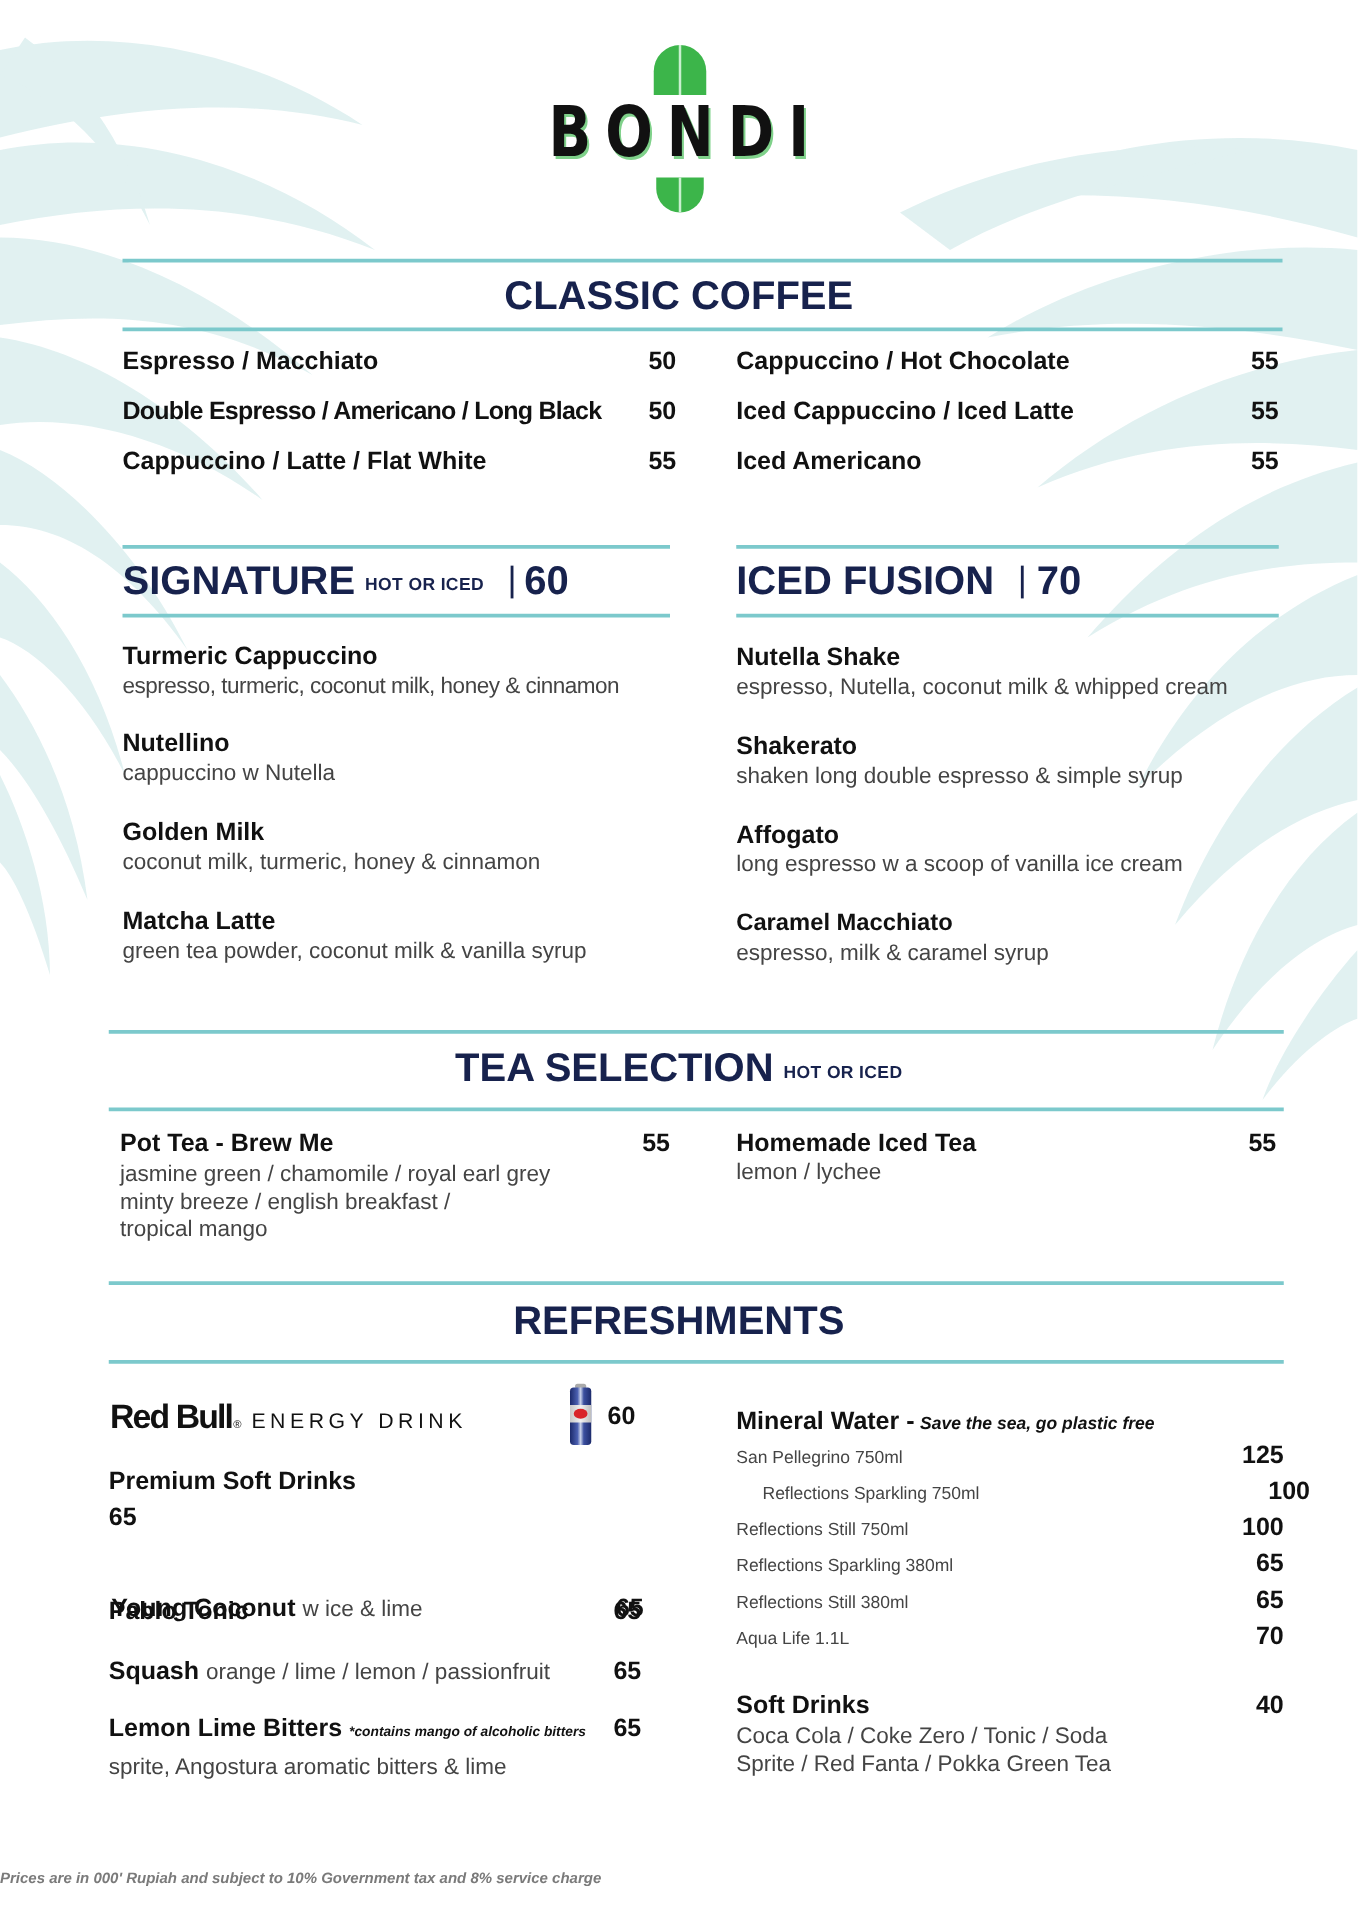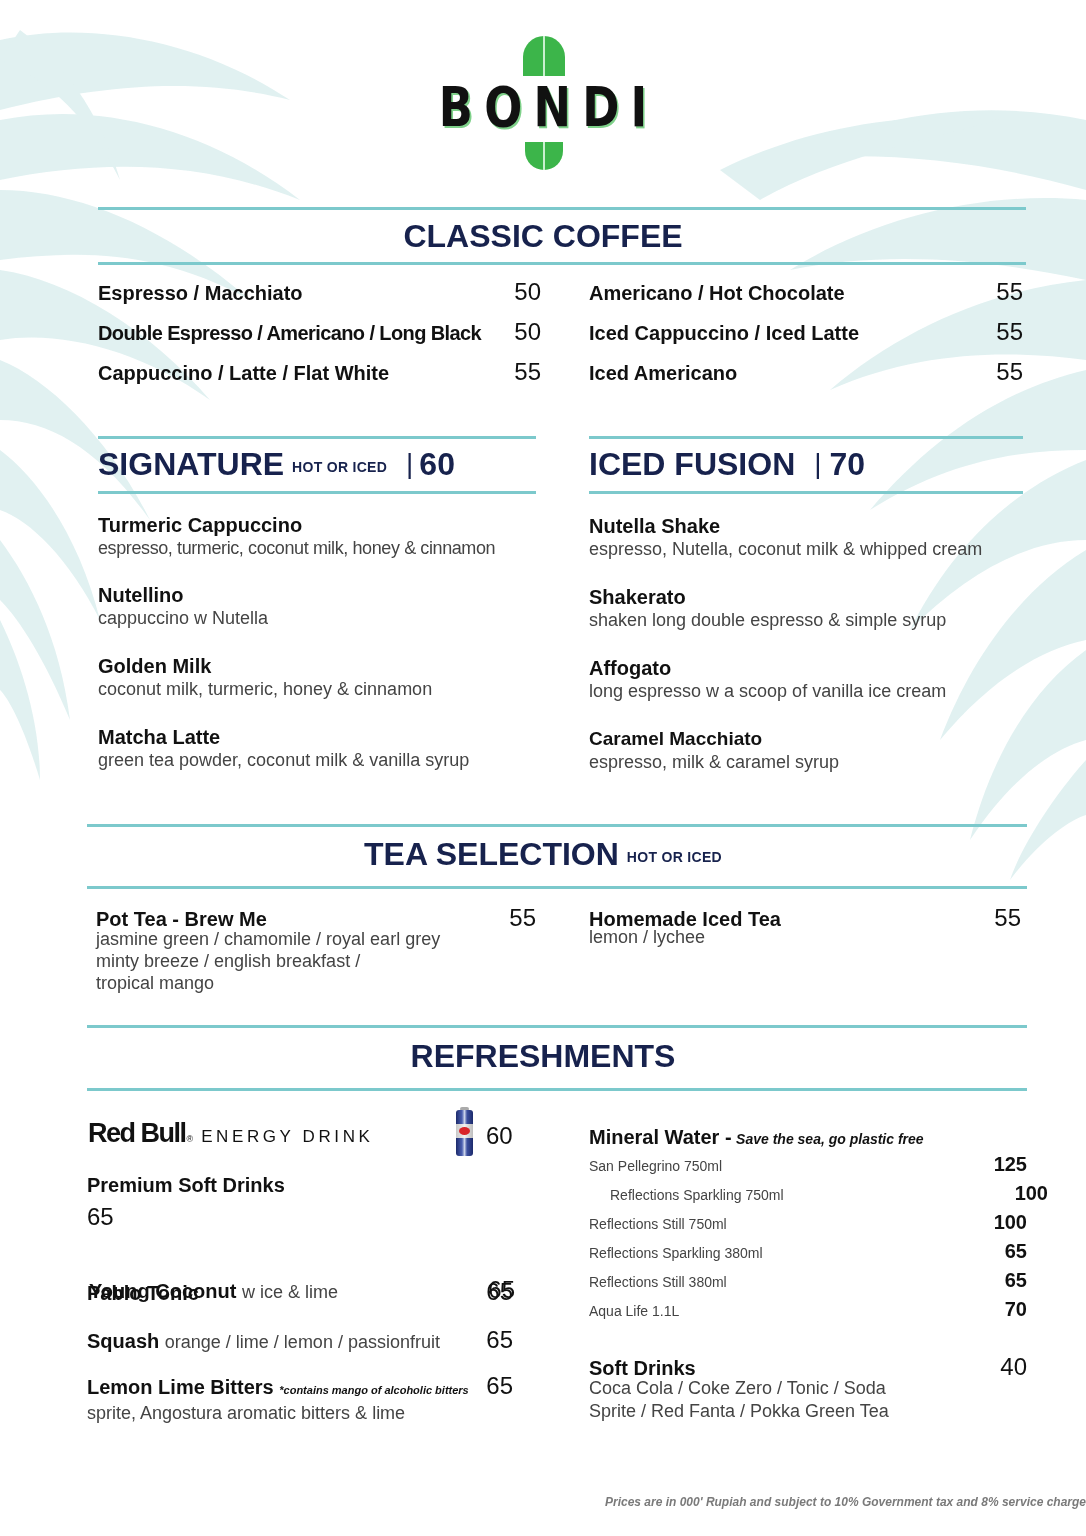--- a/index.html
+++ b/index.html
@@ -17,21 +17,21 @@
   .logo .surf-line { position: absolute; left: 543px; width: 2px; background: #c9f0cf; }
   .logo .word { position: absolute; left: 0; top: 40px; width: 1086px; text-align: center; font-family: "DejaVu Sans", sans-serif; font-weight: bold; font-size: 56px; letter-spacing: 14px; padding-left: 14px; color: #111; text-shadow: 2px 2px 0 #7fd18a; transform: scaleX(0.8); transform-origin: center; line-height: 66px; }
 
   
   .rule { position: absolute; height: 3px; background: #7cc9cc; }
 
   .section-title { position: absolute; color: #17224d; font-weight: bold; font-family: "Liberation Sans", sans-serif; white-space: nowrap; }
   .section-title .sub { font-size: 14px; letter-spacing: 0.3px; margin-left: 8px; vertical-align: 3px; }
 
   .row { position: absolute; display: flex; justify-content: space-between; align-items: baseline; font-weight: bold; font-size: 20px; white-space: nowrap; }
-  .price { font-weight: normal; font-size: 24px; }
+  .price { font-weight: bold; font-size: 20px; }
 
   .item { position: absolute; }
   .item .name { font-weight: bold; font-size: 20px; line-height: 24px; }
   .item .desc { font-size: 18px; color: #444; line-height: 22px; font-weight: normal; }
 
   .light { font-weight: normal; color: #444; }
   .small { font-size: 16px; letter-spacing: -0.6px; }
   .tiny-italic { font-style: italic; font-size: 11px; font-weight: bold; }
 
   .redbull { position: absolute; left: 88px; top: 1118px; display: flex; align-items: baseline; }
@@ -41,21 +41,21 @@
 
   .can { position: absolute; left: 456px; top: 1110px; width: 17px; height: 46px; border-radius: 3px; background: linear-gradient(90deg,#1c2a6b 0%,#4a5fb0 35%,#c9d2ea 50%,#3b4f9f 65%,#1c2a6b 100%); overflow: hidden; }
   .can::before { content: ""; position: absolute; left: 0; right: 0; top: 14px; height: 14px; background: linear-gradient(90deg,#c8c8c8,#f1f1f1,#bdbdbd); }
   .can::after { content: ""; position: absolute; left: 3px; right: 3px; top: 17px; height: 8px; background: #d9252a; border-radius: 50%; }
   .can-top { position: absolute; left: 460px; top: 1107px; width: 9px; height: 4px; background: #aaa; border-radius: 2px; }
 
   .water-row { position: absolute; left: 589px; width: 438px; display: flex; justify-content: space-between; align-items: baseline; }
   .water-row .wn { font-size: 14px; color: #444; }
   .water-row .wp { font-size: 20px; font-weight: bold; }
 
-  .footer { position: absolute; left: 0; width: 1086px; top: 1495px; text-align: right; font-size: 12px; font-style: italic; font-weight: bold; color: #7a7a7a; }
+  .footer { position: absolute; left: 0; width: 1086px; top: 1495px; text-align: left; font-size: 12px; font-style: italic; font-weight: bold; color: #7a7a7a; }
 </style>
 </head>
 <body>
 
 <svg class="leaves" width="1086" height="1536" viewBox="0 0 1086 1536">
   <g fill="#dcefef" opacity="0.85">
 
     <path d="M0,40 C90,20 200,40 290,100 C210,80 120,80 0,110 Z"></path>
     <path d="M0,120 C100,100 210,130 300,200 C200,160 100,160 0,180 Z"></path>
     <path d="M0,190 C80,190 170,230 250,300 C160,250 80,250 0,260 Z"></path>
@@ -99,21 +99,21 @@
   <div class="row" style="left:98px;top:318px;width:443px;letter-spacing:-0.6px;">
     <span>Double Espresso / Americano / Long Black</span>
     <span class="price" style="letter-spacing:0;">50</span>
   </div>
   <div class="row" style="left:98px;top:358px;width:443px;">
     <span>Cappuccino / Latte / Flat White</span>
     <span class="price">55</span>
   </div>
 
   <div class="row" style="left:589px;top:278px;width:434px;">
-    <span>Americano / Hot Chocolate</span>
+    <span>Cappuccino / Hot Chocolate</span>
     <span class="price">55</span>
   </div>
   <div class="row" style="left:589px;top:318px;width:434px;text-align:right;">
     <span>Iced Cappuccino / Iced Latte</span>
     <span class="price">55</span>
   </div>
   <div class="row" style="left:589px;top:358px;width:434px;">
     <span>Iced Americano</span>
     <span class="price">55</span>
   </div>

